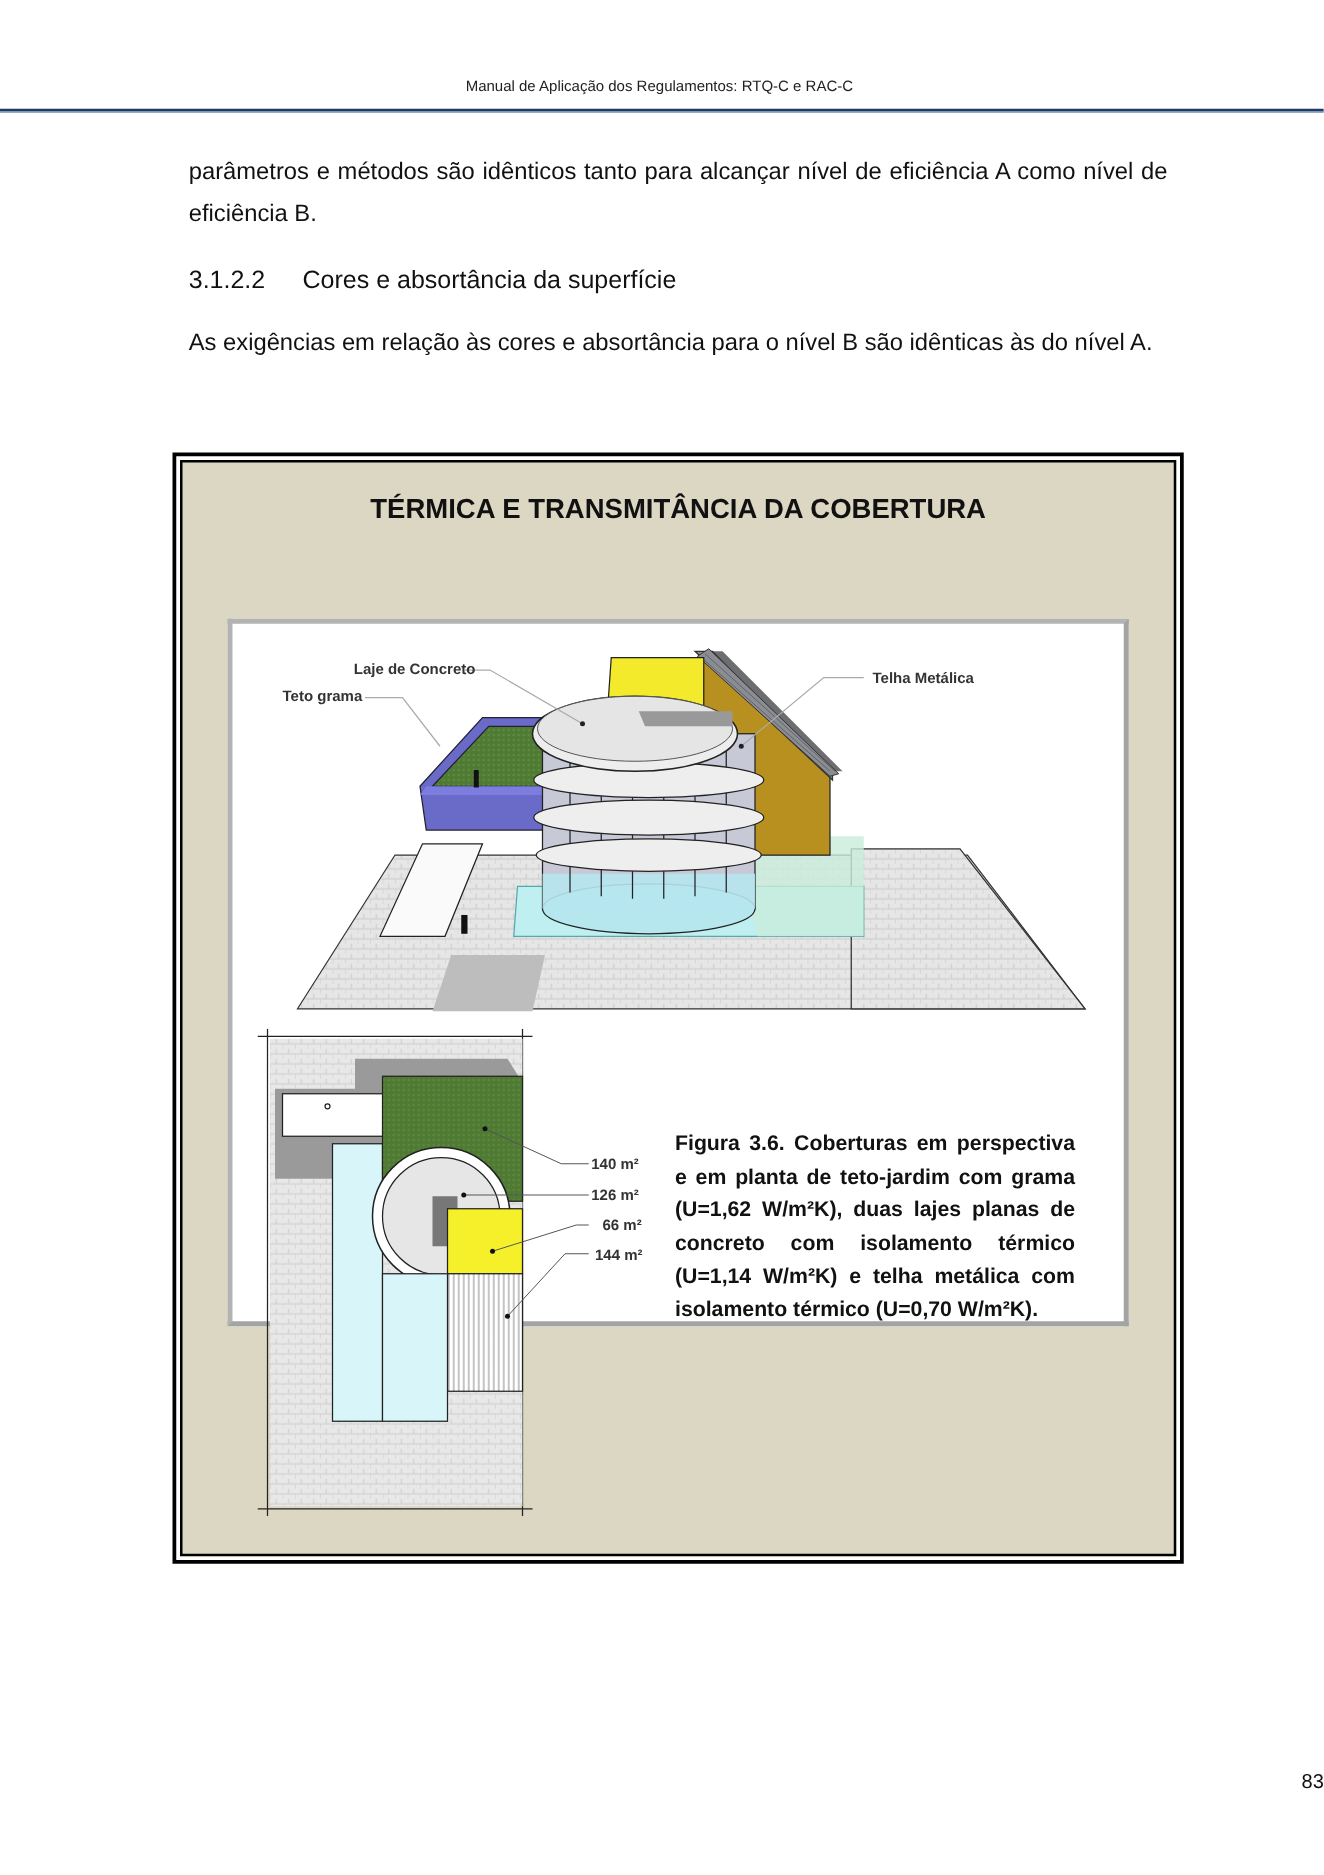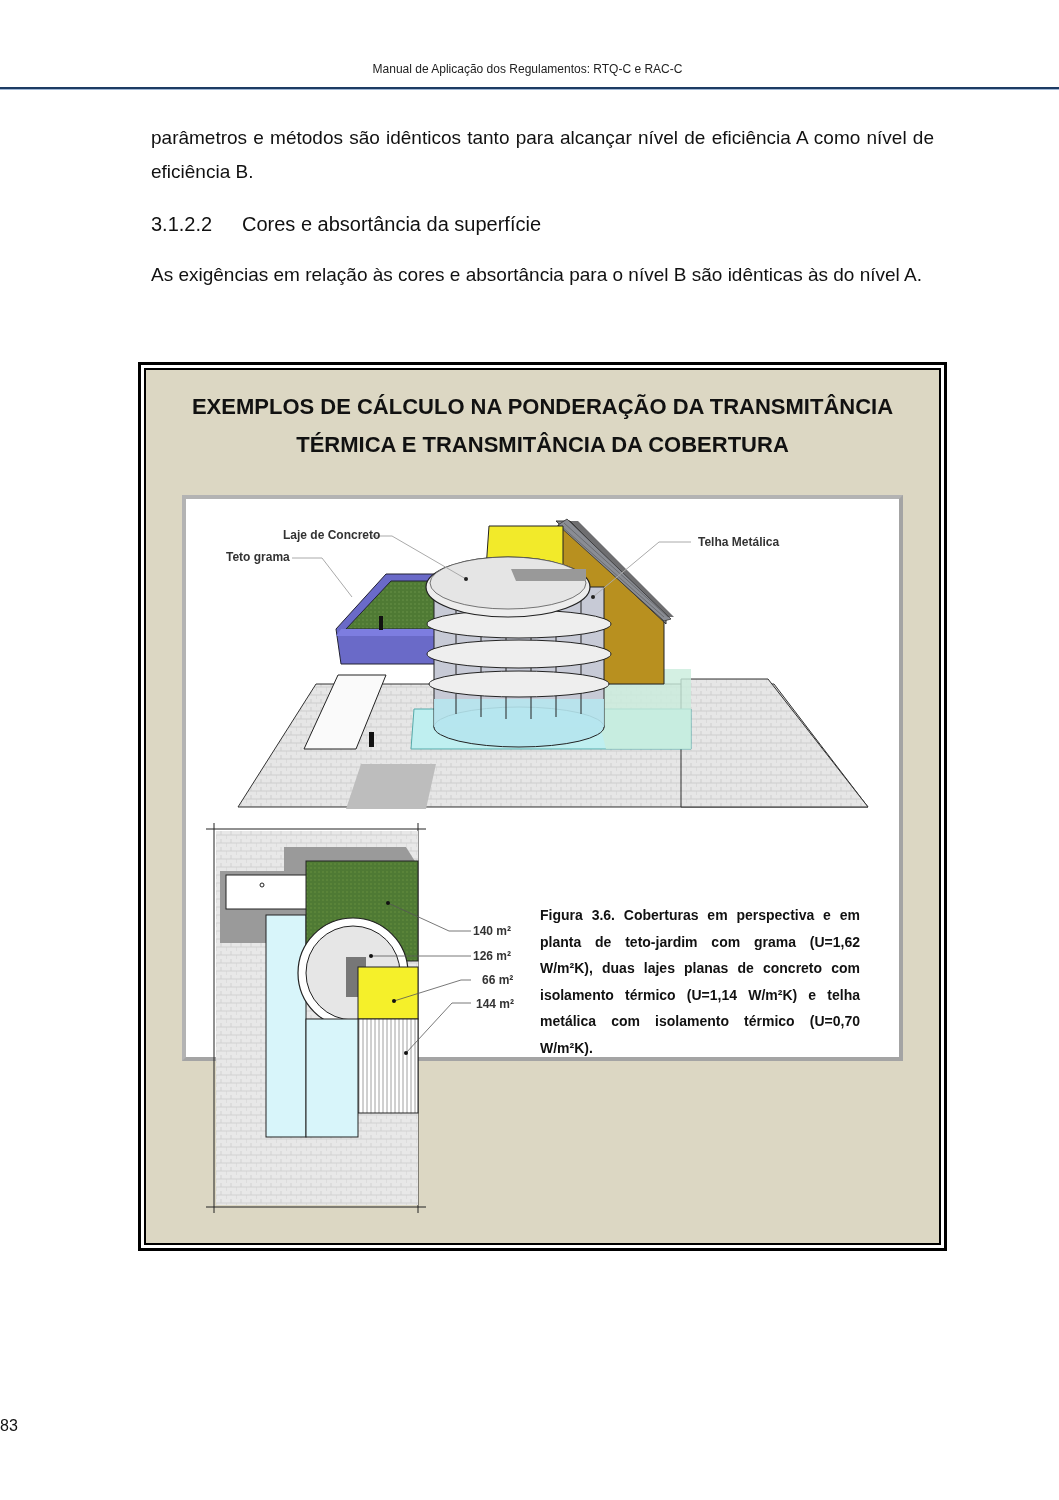--- a/index.html
+++ b/index.html
@@ -18,44 +18,43 @@
   .frame-outer { position: absolute; left: 138px; top: 362px; width: 809px; height: 889px; border: 3px solid #000; background: #fff; }
   .frame-inner { position: absolute; left: 3px; top: 3px; right: 3px; bottom: 3px; border: 2px solid #000; background: #dcd7c3; }
 
   .box-title { position: absolute; left: 0; top: 18px; width: 100%; text-align: center; font-weight: bold; font-size: 22px; line-height: 38px; color: #111; }
 
   .figure-panel { position: absolute; left: 36px; top: 125px; width: 721px; height: 566px; background: #fff; border: 4px solid #a4a4a4; border-top-color: #b3b3b3; border-left-color: #b3b3b3; }
 
   .persp { position: absolute; left: 0; top: 0; width: 713px; height: 318px; }
   .plan { position: absolute; left: 20px; top: 324px; width: 340px; height: 390px; }
 
-  .caption { position: absolute; left: 354px; top: 403px; width: 320px; font-weight: bold; font-size: 14px; line-height: 26.6px; text-align: justify; text-align-last: left; color: #111; }
+  .caption { position: absolute; left: 354px; top: 403px; width: 320px; font-weight: bold; font-size: 17px; line-height: 26.6px; text-align: justify; text-align-last: left; color: #111; }
 
   .label { font-family: "Liberation Sans", sans-serif; font-weight: bold; fill: #333; }
 
-  .page-number { position: absolute; left: 0; top: 1417px; width: 1059px; text-align: left; font-size: 16px; color: #111; }
+  .page-number { position: absolute; left: 0; top: 1417px; width: 1059px; text-align: right; font-size: 16px; color: #111; }
 </style>
 </head>
 <body>
 
 <div class="running-header">Manual de Aplicação dos Regulamentos: RTQ-C e RAC-C</div>
 <div class="header-rule"></div>
 
 <p class="body-text p1">parâmetros e métodos são idênticos tanto para alcançar nível de eficiência A como nível de eficiência B.</p>
 
 <div class="section-heading">
   <span class="num">3.1.2.2</span><span>Cores e absortância da superfície</span>
 </div>
 
 <p class="body-text p2">As exigências em relação às cores e absortância para o nível B são idênticas às do nível A.</p>
 
 <div class="frame-outer">
   <div class="frame-inner">
     <div class="box-title">
-      <div>EXEMPLOS DE CÁLCULO NA PONDERAÇÃO DA TRANSMITÂNCIA</div>
       <div>TÉRMICA E TRANSMITÂNCIA DA COBERTURA</div>
     </div>
 
     <div class="figure-panel">
 
       <svg class="persp" viewBox="0 0 713 318" xmlns="http://www.w3.org/2000/svg">
         <defs>
           <pattern id="paving" width="10" height="8" patternUnits="userSpaceOnUse">
             <rect width="10" height="8" fill="#e6e6e6"></rect>
             <path d="M0 4 H10 M5 0 V4 M0 8 V4" stroke="#cfcfcf" stroke-width="1"></path>

